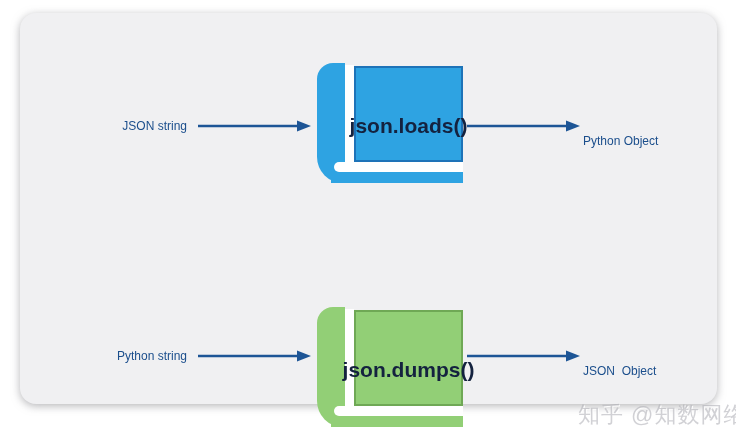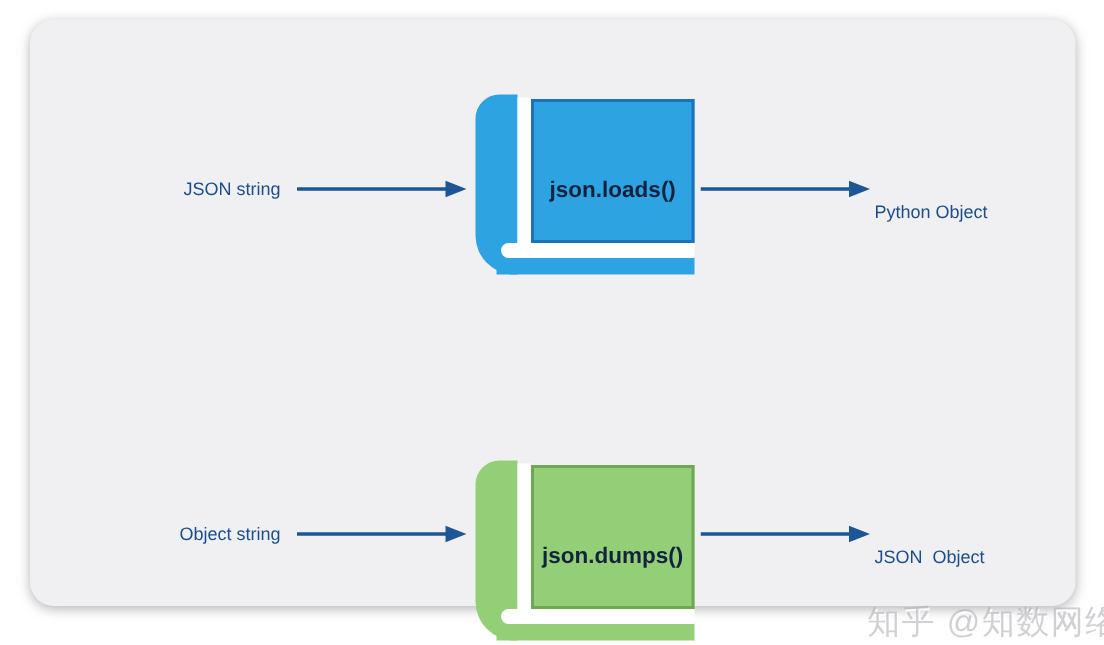--- a/index.html
+++ b/index.html
@@ -58,21 +58,21 @@
   .book .gap{
     position:absolute;left:28px;top:2px;width:9px;height:97px;
     background:#ffffff;
   }
   .book .cover{
     position:absolute;left:37px;top:3px;width:109px;height:96px;
     box-sizing:border-box;
     display:flex;align-items:center;justify-content:center;
   }
   .book .cover .fn{
-    font-size:15px;font-weight:bold;color:#14223f;
+    font-size:21px;font-weight:bold;color:#14223f;
     transform:translateY(12px);
     white-space:pre;
   }
   .book-blue .spine,.book-blue .bottom-strip,.book-blue .cover{background:#2ea3e2;}
   .book-blue .cover{border:2px solid #1e73b8;}
   .book-green .spine,.book-green .bottom-strip,.book-green .cover{background:#92cf76;}
   .book-green .cover{border:2px solid #6fa855;}
   .watermark{
     position:absolute;
     left:558px;top:387px;
@@ -109,21 +109,21 @@
 
       <svg class="arrow a2" viewBox="0 0 114 14" xmlns="http://www.w3.org/2000/svg">
         <line x1="0" y1="7" x2="102" y2="7" stroke="#1d5596" stroke-width="2.4"></line>
         <polygon points="99,1.5 113,7 99,12.5" fill="#1d5596"></polygon>
       </svg>
 
       <div class="flow-label output">Python Object</div>
     </div>
 
     <div class="row2">
-      <div class="flow-label input">Object string</div>
+      <div class="flow-label input">Python string</div>
 
       <svg class="arrow a1" viewBox="0 0 114 14" xmlns="http://www.w3.org/2000/svg">
         <line x1="0" y1="7" x2="102" y2="7" stroke="#1d5596" stroke-width="2.4"></line>
         <polygon points="99,1.5 113,7 99,12.5" fill="#1d5596"></polygon>
       </svg>
 
       <div class="book book-green row-bottom">
         <div class="spine"></div>
         <div class="bottom-strip"></div>
         <div class="pages"></div>

